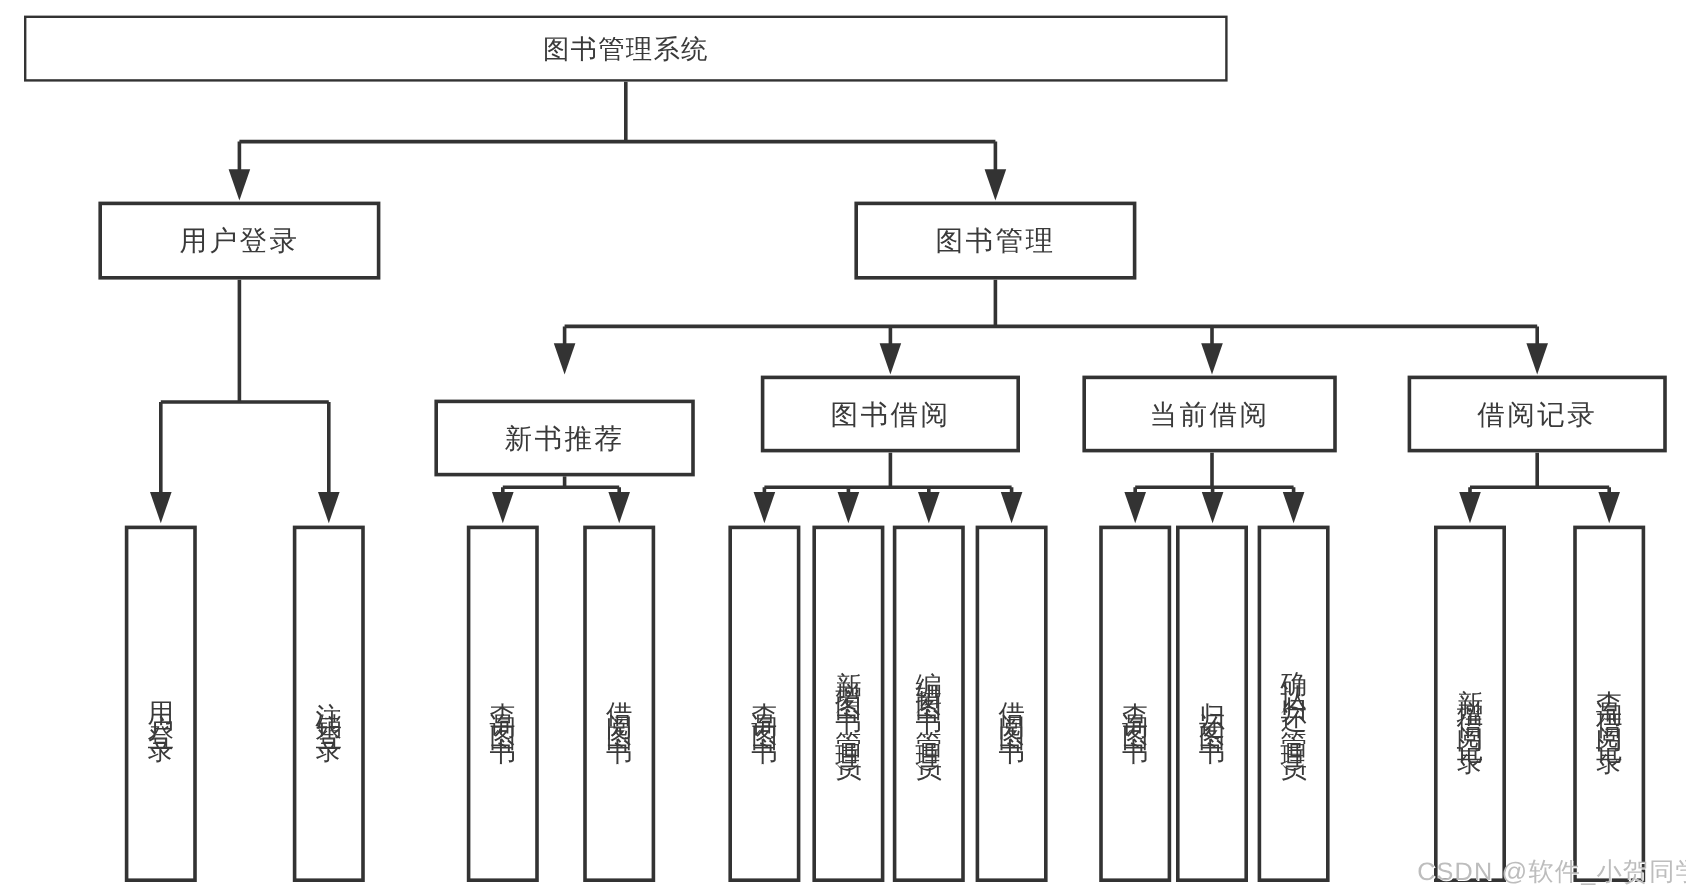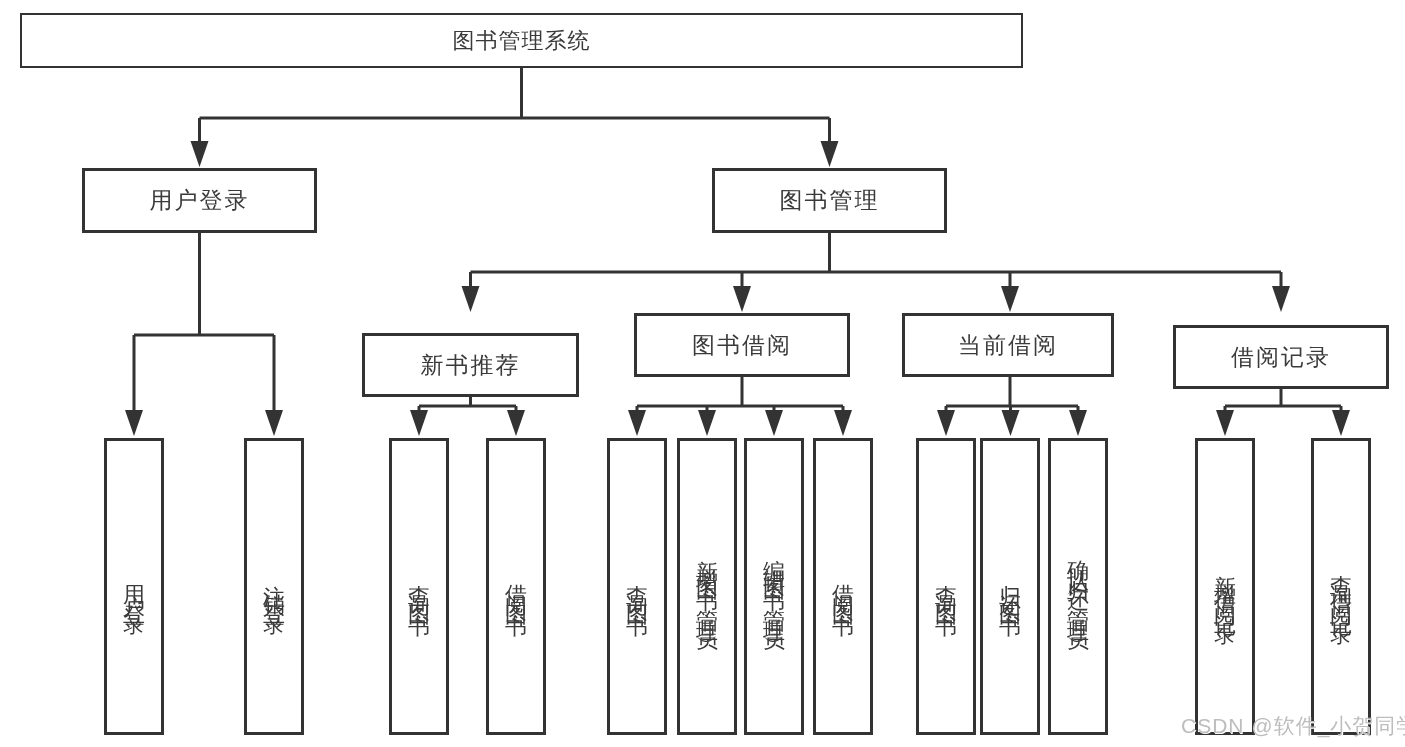--- a/index.html
+++ b/index.html
@@ -76,21 +76,21 @@
 
   <div class="box" style="left:362px;top:313px;width:217px;height:64px;margin-top:20px;">
     <span>新书推荐</span>
   </div>
   <div class="box" style="left:634px;top:313px;width:216px;height:64px;">
     <span>图书借阅</span>
   </div>
   <div class="box" style="left:902px;top:313px;width:212px;height:64px;">
     <span>当前借阅</span>
   </div>
-  <div class="box" style="left:1173px;top:313px;width:216px;height:64px;margin-top:12px;">
+  <div class="box" style="left:1173px;top:313px;width:216px;height:64px;">
     <span>借阅记录</span>
   </div>
 
   <div class="box vbox" style="left:104px;top:438px;width:60px;height:297px;">
     <span class="vtext">用户登录</span>
   </div>
   <div class="box vbox" style="left:244px;top:438px;width:60px;height:297px;">
     <span class="vtext">注销登录</span>
   </div>
 

